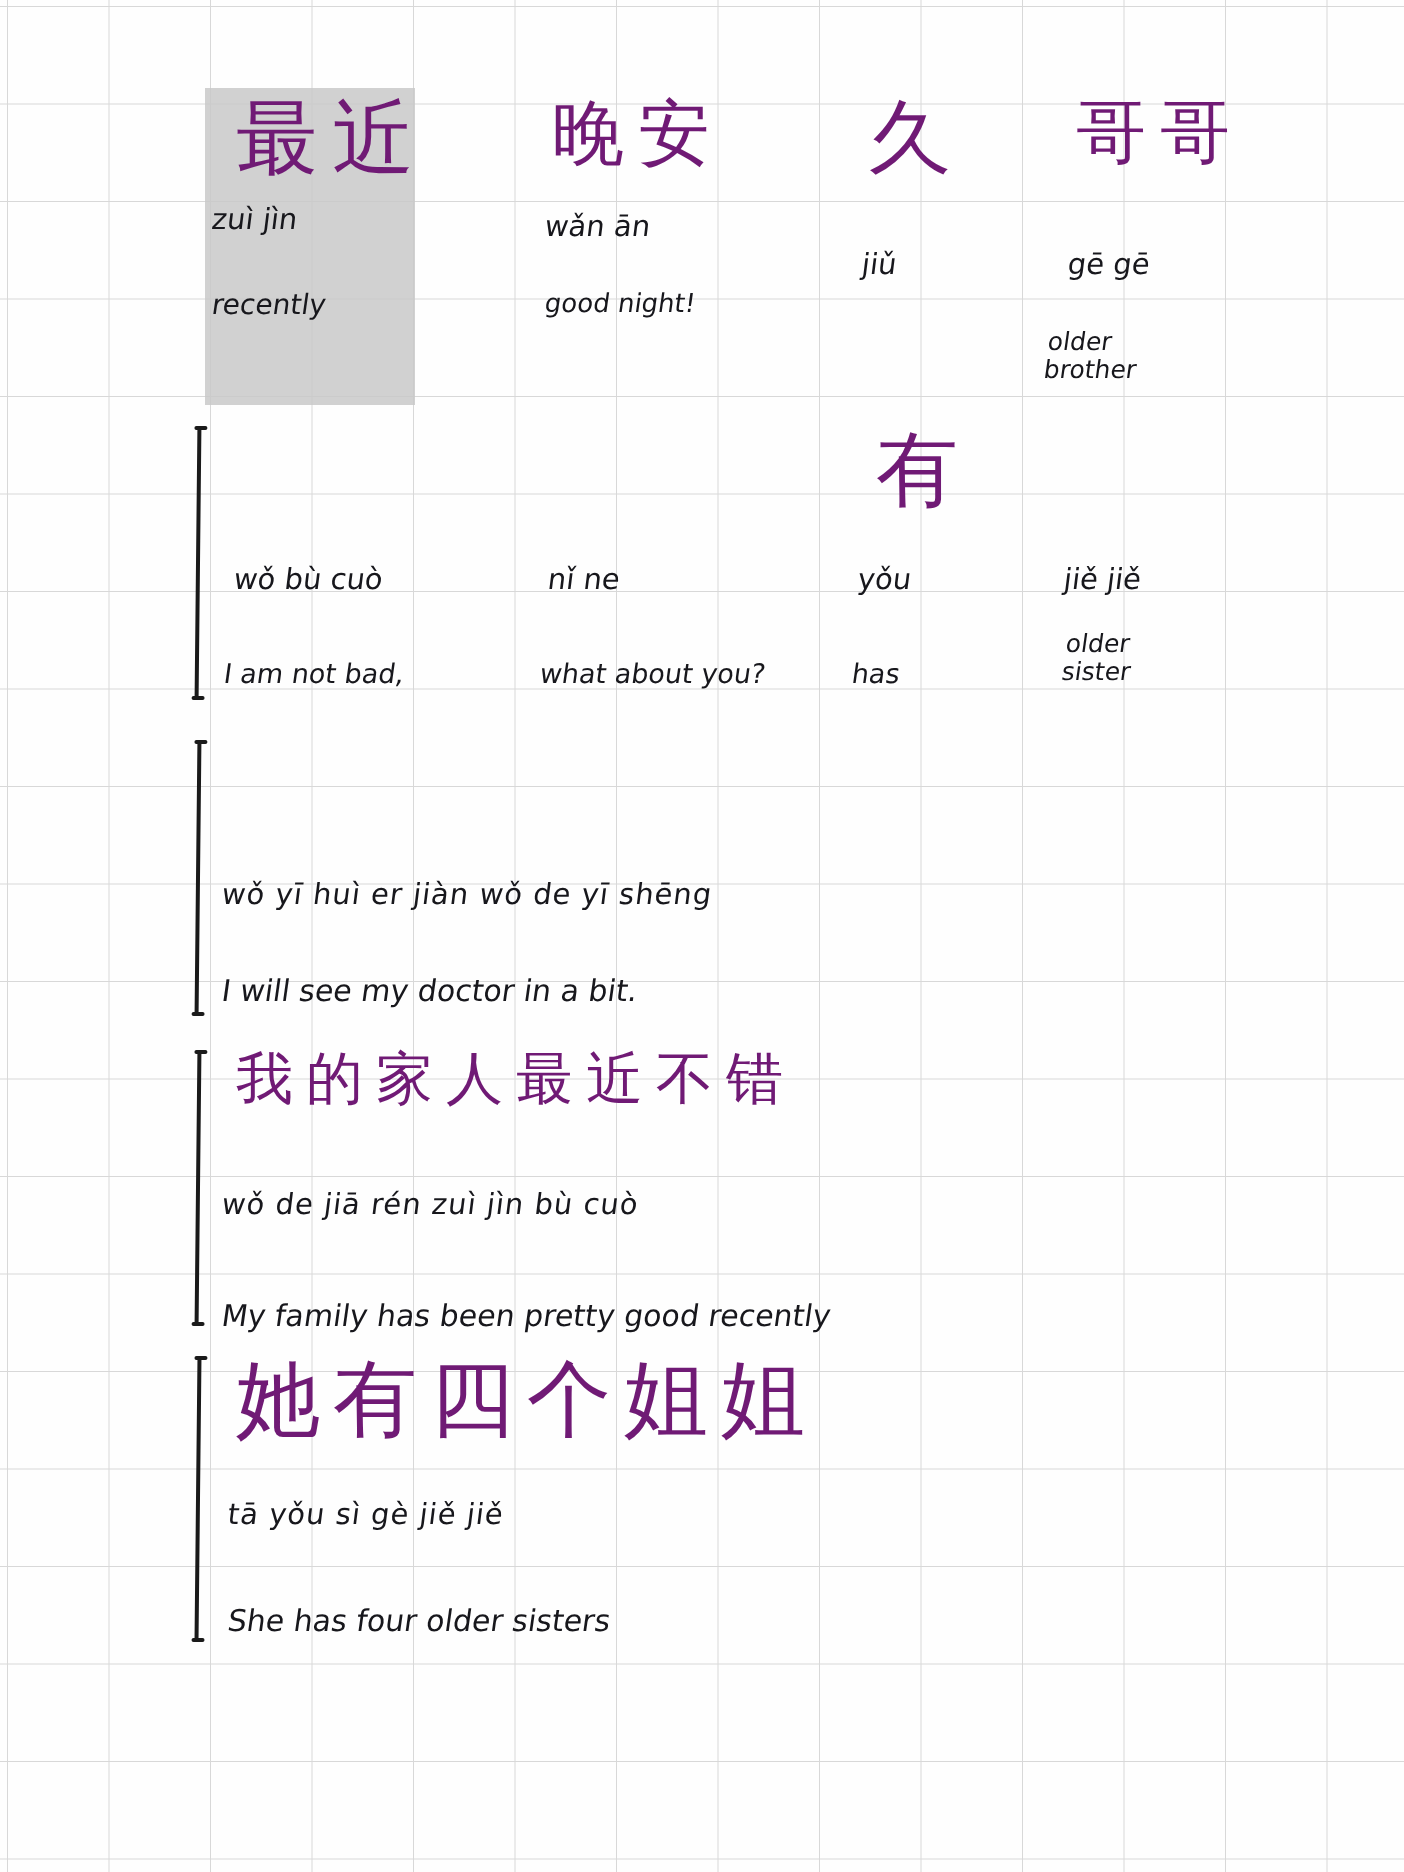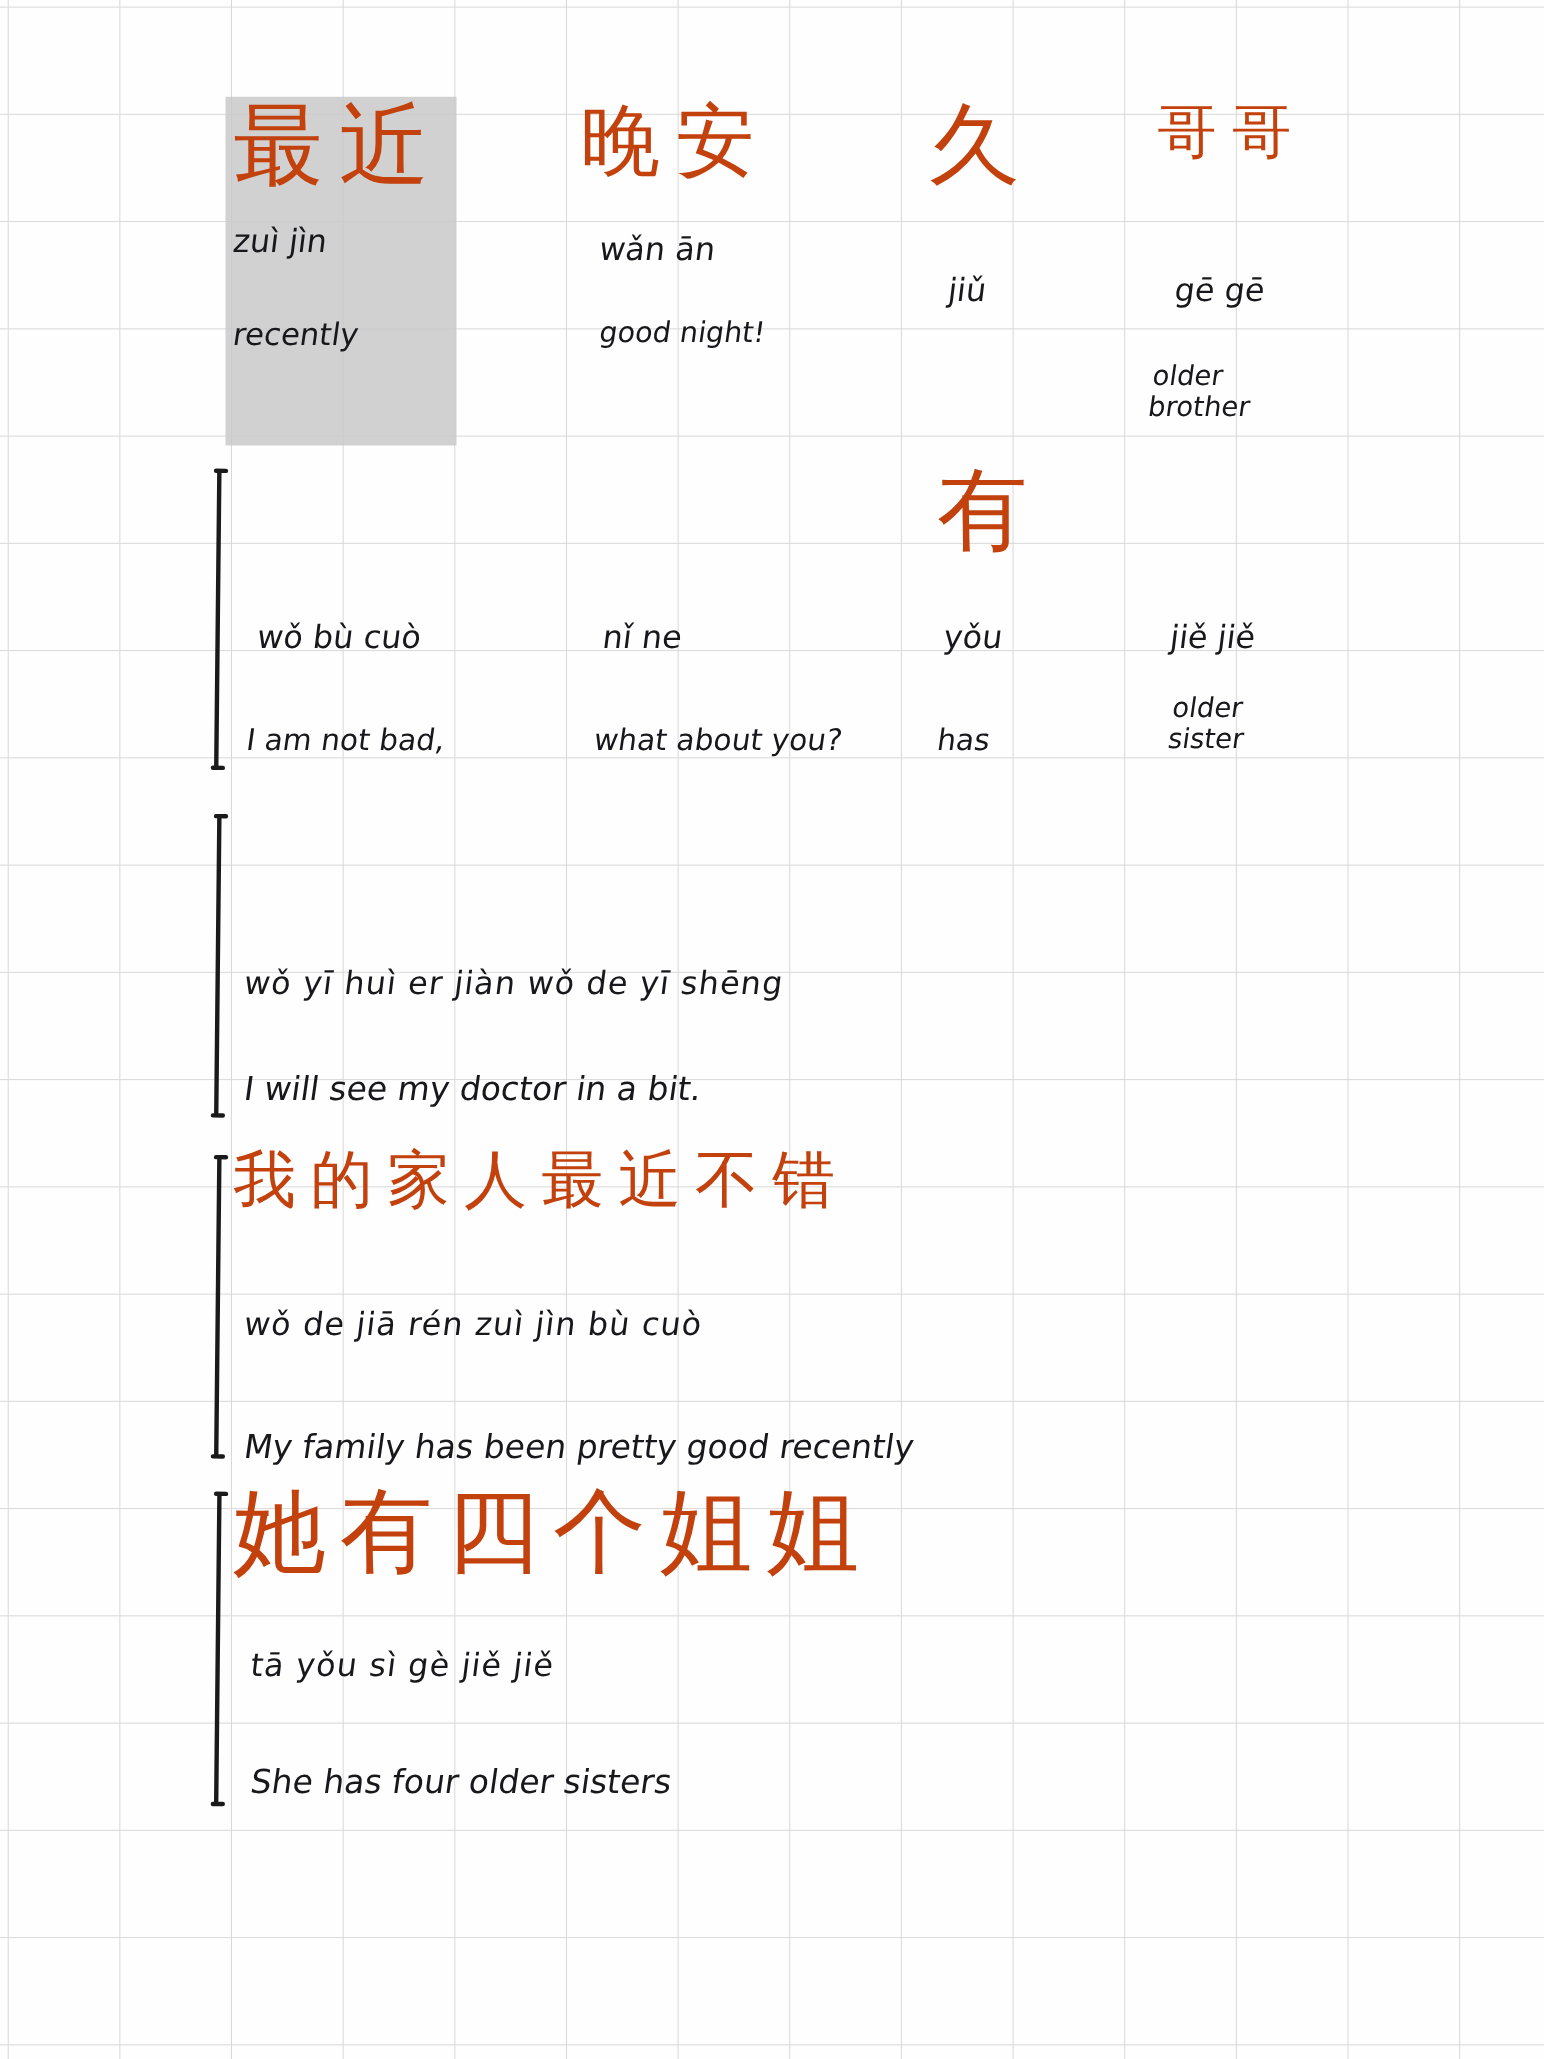--- a/index.html
+++ b/index.html
@@ -41,27 +41,28 @@
   }
   .layer {
     position: absolute;
     left: 0; top: 0;
     width: 1404px;
     height: 1872px;
   }
   
   .hanzi {
     position: absolute;
-    font-family: Liberation Mono, monospace;
+    font-family: Liberation Serif, serif;
     font-size: 80px;
     line-height: 1;
-    color: #c2410c;
+    color: #701a75;
     white-space: nowrap;
     letter-spacing: 14px;
     font-weight: 400;
+    margin-left: 24px;
   }
   .pinyin {
     position: absolute;
     font-family: "DejaVu Sans", sans-serif;
     font-size: 27px;
     line-height: 1;
     color: #17171c;
     white-space: nowrap;
     transform: skewX(-7deg);
   }
@@ -122,21 +123,21 @@
     <div class="pinyin" style="left:212px; top:205px; font-size:29px;">zuì jìn</div>
     <div class="english" style="left:212px; top:290px;">recently</div>
 
     <div class="hanzi" style="left:528px; top:98px; font-size:72px;">晚安</div>
     <div class="pinyin" style="left:545px; top:212px; font-size:29px;">wǎn ān</div>
     <div class="english" style="left:545px; top:290px; font-size:26px;">good night!</div>
 
     <div class="hanzi" style="left:845px; top:98px; font-size:82px;">久</div>
     <div class="pinyin" style="left:862px; top:250px; font-size:29px;">jiǔ</div>
 
-    <div class="hanzi" style="left:1052px; top:98px; font-size:54px;">哥哥</div>
+    <div class="hanzi" style="left:1052px; top:98px; font-size:70px;">哥哥</div>
     <div class="pinyin" style="left:1068px; top:250px; font-size:29px;">gē gē</div>
     <div class="english two-line" style="left:1046px; top:328px;">older
 brother</div>
 
     <div class="bar" style="left:196px; top:428px; height:270px;"></div>
 
     <div class="pinyin" style="left:234px; top:565px; font-size:29px;">wǒ   bù   cuò</div>
     <div class="english" style="left:224px; top:660px; font-size:27px;">I am not bad,</div>
 
     <div class="pinyin" style="left:548px; top:565px; font-size:29px;">nǐ      ne</div>

